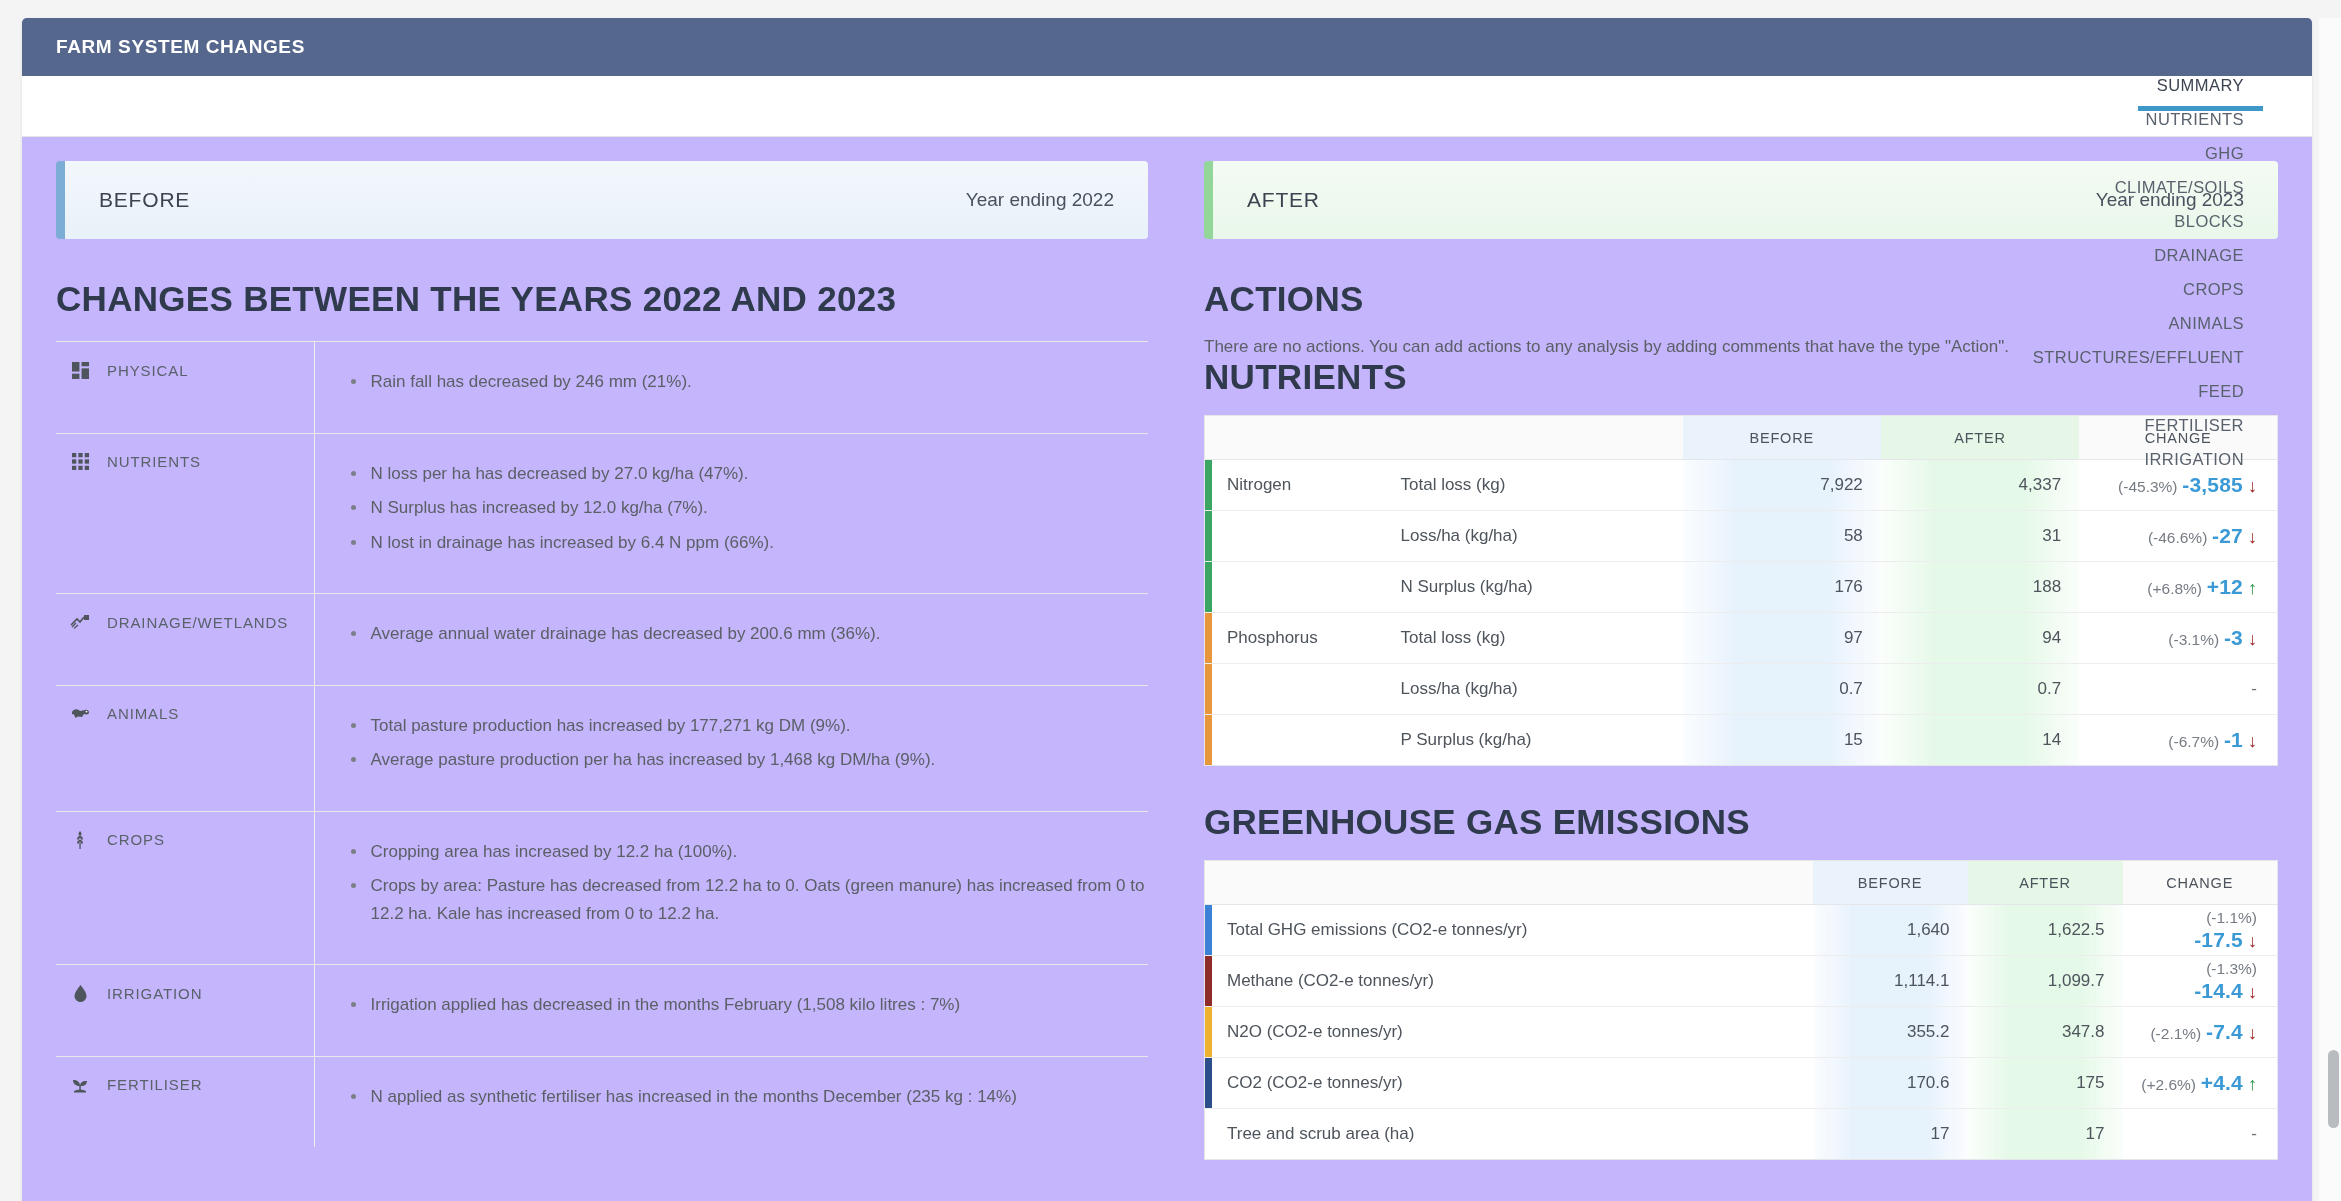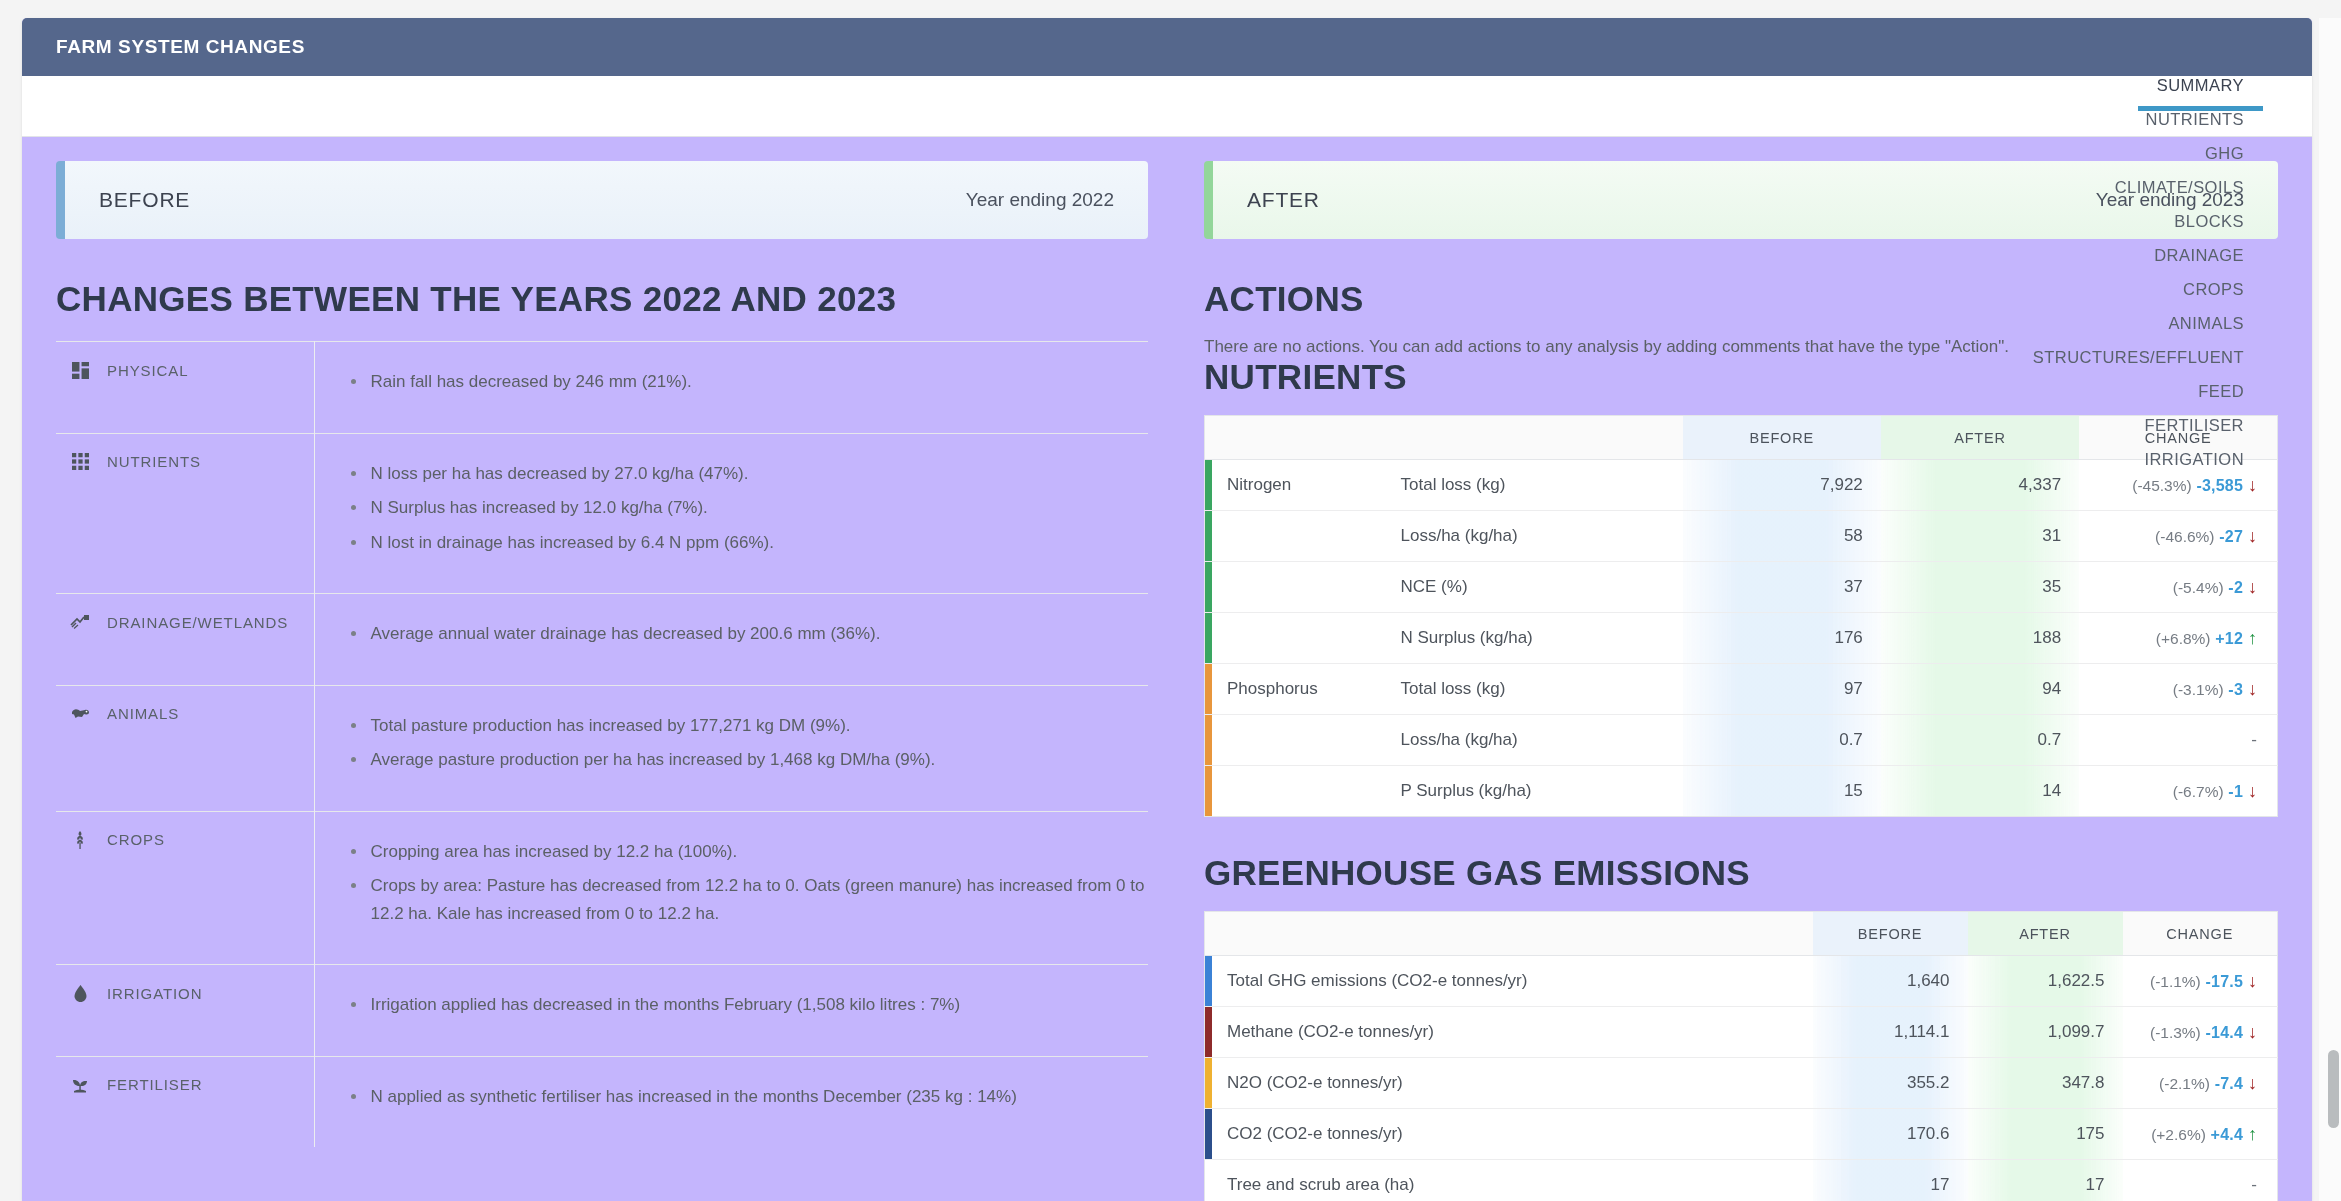--- a/index.html
+++ b/index.html
@@ -182,21 +182,21 @@
      linear-gradient(90deg, rgba(226,239,252,.15) 0%, rgba(226,239,252,.85) 28%, rgba(226,239,252,.85) 72%, rgba(226,239,252,.15) 100%); }
   .c-after  { width: 128px; text-align: right; background:
      linear-gradient(90deg, rgba(226,248,229,.15) 0%, rgba(226,248,229,.9) 28%, rgba(226,248,229,.9) 72%, rgba(226,248,229,.15) 100%); }
   .c-change { width: 184px; text-align: right; padding-right: 20px !important; }
   .dtable thead th.col-blank1 { width: 178px; }
   .dtable thead th.col-blank2 { width: 300px; }
 
   .bar { position: absolute; left: 0; top: 0; bottom: 0; width: 7px; }
 
   .pct { color: #767c84; font-size: 15.5px; }
-  .delta { color: #3b9ad6; font-weight: bold; font-size: 16px; letter-spacing: .2px; text-align: center; }
+  .delta { color: #3b9ad6; font-weight: bold; font-size: 21px; letter-spacing: .2px; text-align: center; }
   .arrow { font-size: 18px; margin-left: 5px; }
   .arrow.down { color: #9e2020; }
   .arrow.up   { color: #1e9241; }
   .dash { color: #6c727a; }
 
   
   .ghg .c-name   { width: 608px; padding-left: 22px !important; position: relative; }
 
   
   .scrollbar {
@@ -435,29 +435,20 @@
                 </td>
                 <td class="c-metric">Loss/ha (kg/ha)</td>
                 <td class="c-before">58</td>
                 <td class="c-after">31</td>
                 <td class="c-change"><span class="pct">(-46.6%)</span> <span class="delta">-27</span><span class="arrow down">↓</span></td>
               </tr>
               <tr>
                 <td class="c-group">
                   <span class="bar" style="background: rgb(58, 166, 97);"></span>
                 </td>
-                <td class="c-metric">NCE (%)</td>
-                <td class="c-before">37</td>
-                <td class="c-after">35</td>
-                <td class="c-change"><span class="pct">(-5.4%)</span> <span class="delta">-2</span><span class="arrow down">↓</span></td>
-              </tr>
-              <tr>
-                <td class="c-group">
-                  <span class="bar" style="background: rgb(58, 166, 97);"></span>
-                </td>
                 <td class="c-metric">N Surplus (kg/ha)</td>
                 <td class="c-before">176</td>
                 <td class="c-after">188</td>
                 <td class="c-change"><span class="pct">(+6.8%)</span> <span class="delta">+12</span><span class="arrow up">↑</span></td>
               </tr>
               <tr>
                 <td class="c-group">Phosphorus<span class="bar" style="background: rgb(232, 150, 60);"></span></td>
                 <td class="c-metric">Total loss (kg)</td>
                 <td class="c-before">97</td>
                 <td class="c-after">94</td>

